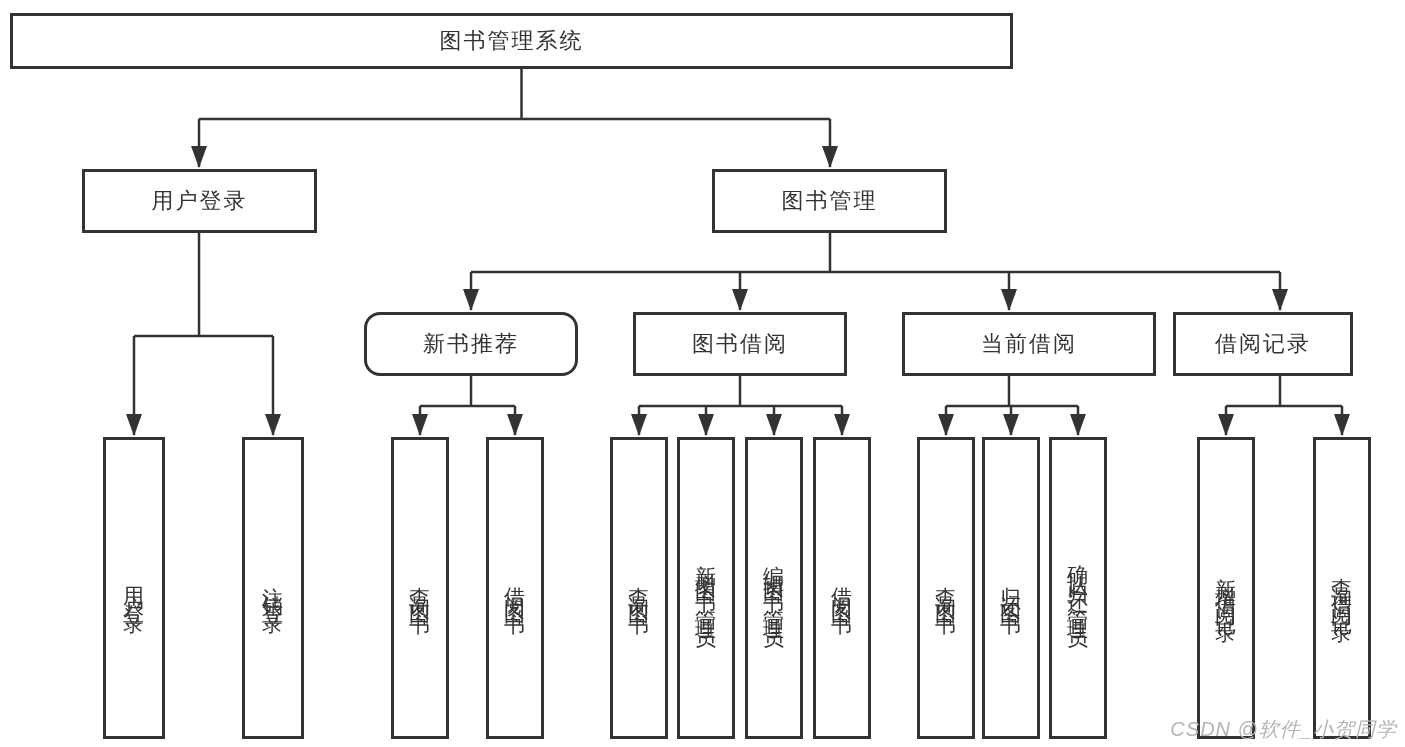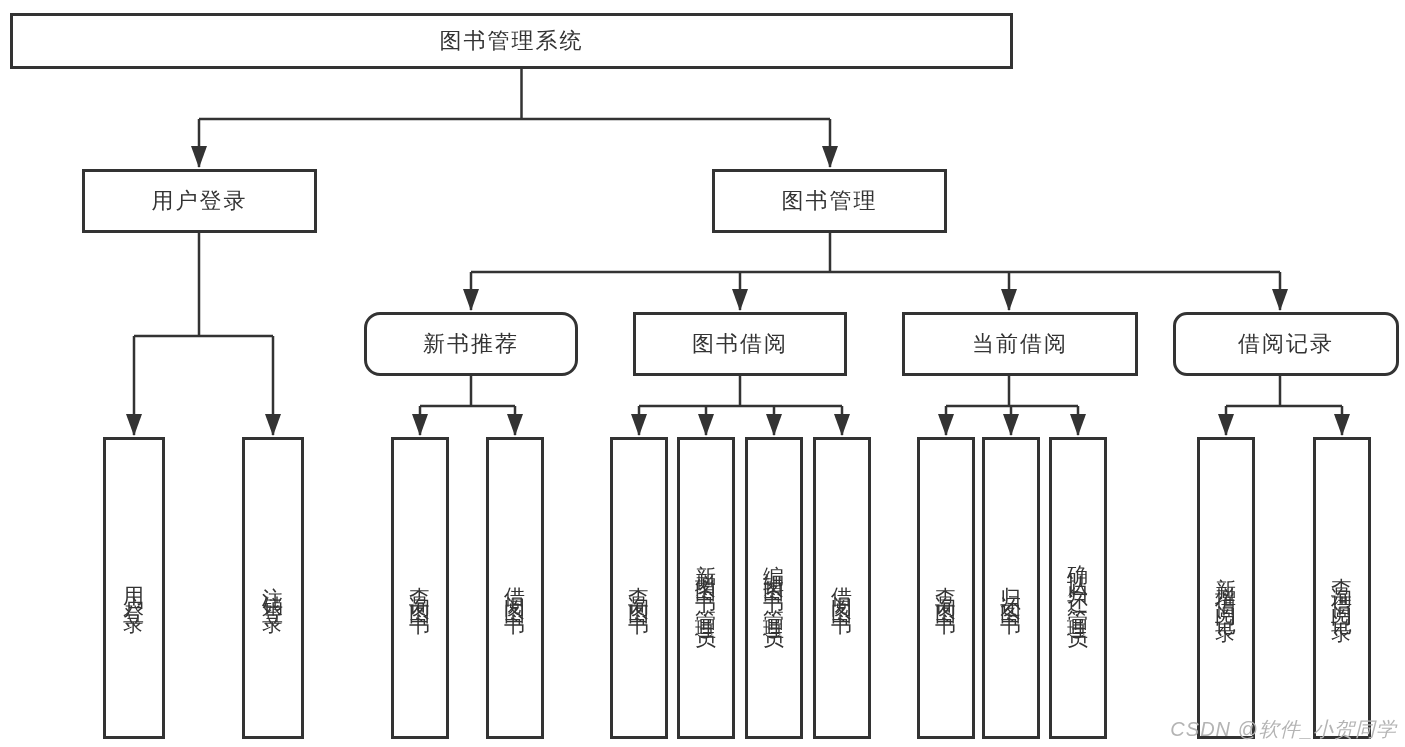--- a/index.html
+++ b/index.html
@@ -118,22 +118,22 @@
     <line class="arrow" x1="1342" y1="406" x2="1342" y2="435" marker-end="url(#arrowhead)"></line>
   </svg>
 
   <div class="box" style="left:10px; top:13px; width:1003px; height:56px;">图书管理系统</div>
 
   <div class="box" style="left:82px; top:169px; width:235px; height:64px;">用户登录</div>
   <div class="box" style="left:712px; top:169px; width:235px; height:64px;">图书管理</div>
 
   <div class="box" style="left:364px; top:312px; width:214px; height:64px;border-radius:16px;">新书推荐</div>
   <div class="box" style="left:633px; top:312px; width:214px; height:64px;text-align:center;">图书借阅</div>
-  <div class="box" style="left:902px; top:312px; width:236px; height:64px;">当前借阅</div>
-  <div class="box" style="left:1173px; top:312px; width:226px; height:64px;border-radius:14px;">借阅记录</div>
+  <div class="box" style="left:902px; top:312px; width:254px; height:64px;">当前借阅</div>
+  <div class="box" style="left:1173px; top:312px; width:180px; height:64px;">借阅记录</div>
 
   <div class="vbox" style="left:103px; top:437px; width:62px; height:302px;">用户登录</div>
   <div class="vbox" style="left:242px; top:437px; width:62px; height:302px;">注销登录</div>
 
   <div class="vbox" style="left:391px; top:437px; width:58px; height:302px;">查询图书</div>
   <div class="vbox" style="left:486px; top:437px; width:58px; height:302px;">借阅图书</div>
 
   <div class="vbox" style="left:610px; top:437px; width:58px; height:302px;">查询图书</div>
   <div class="vbox" style="left:677px; top:437px; width:58px; height:302px;">新增图书（管理员）</div>
   <div class="vbox" style="left:745px; top:437px; width:58px; height:302px;">编辑图书（管理员）</div>

